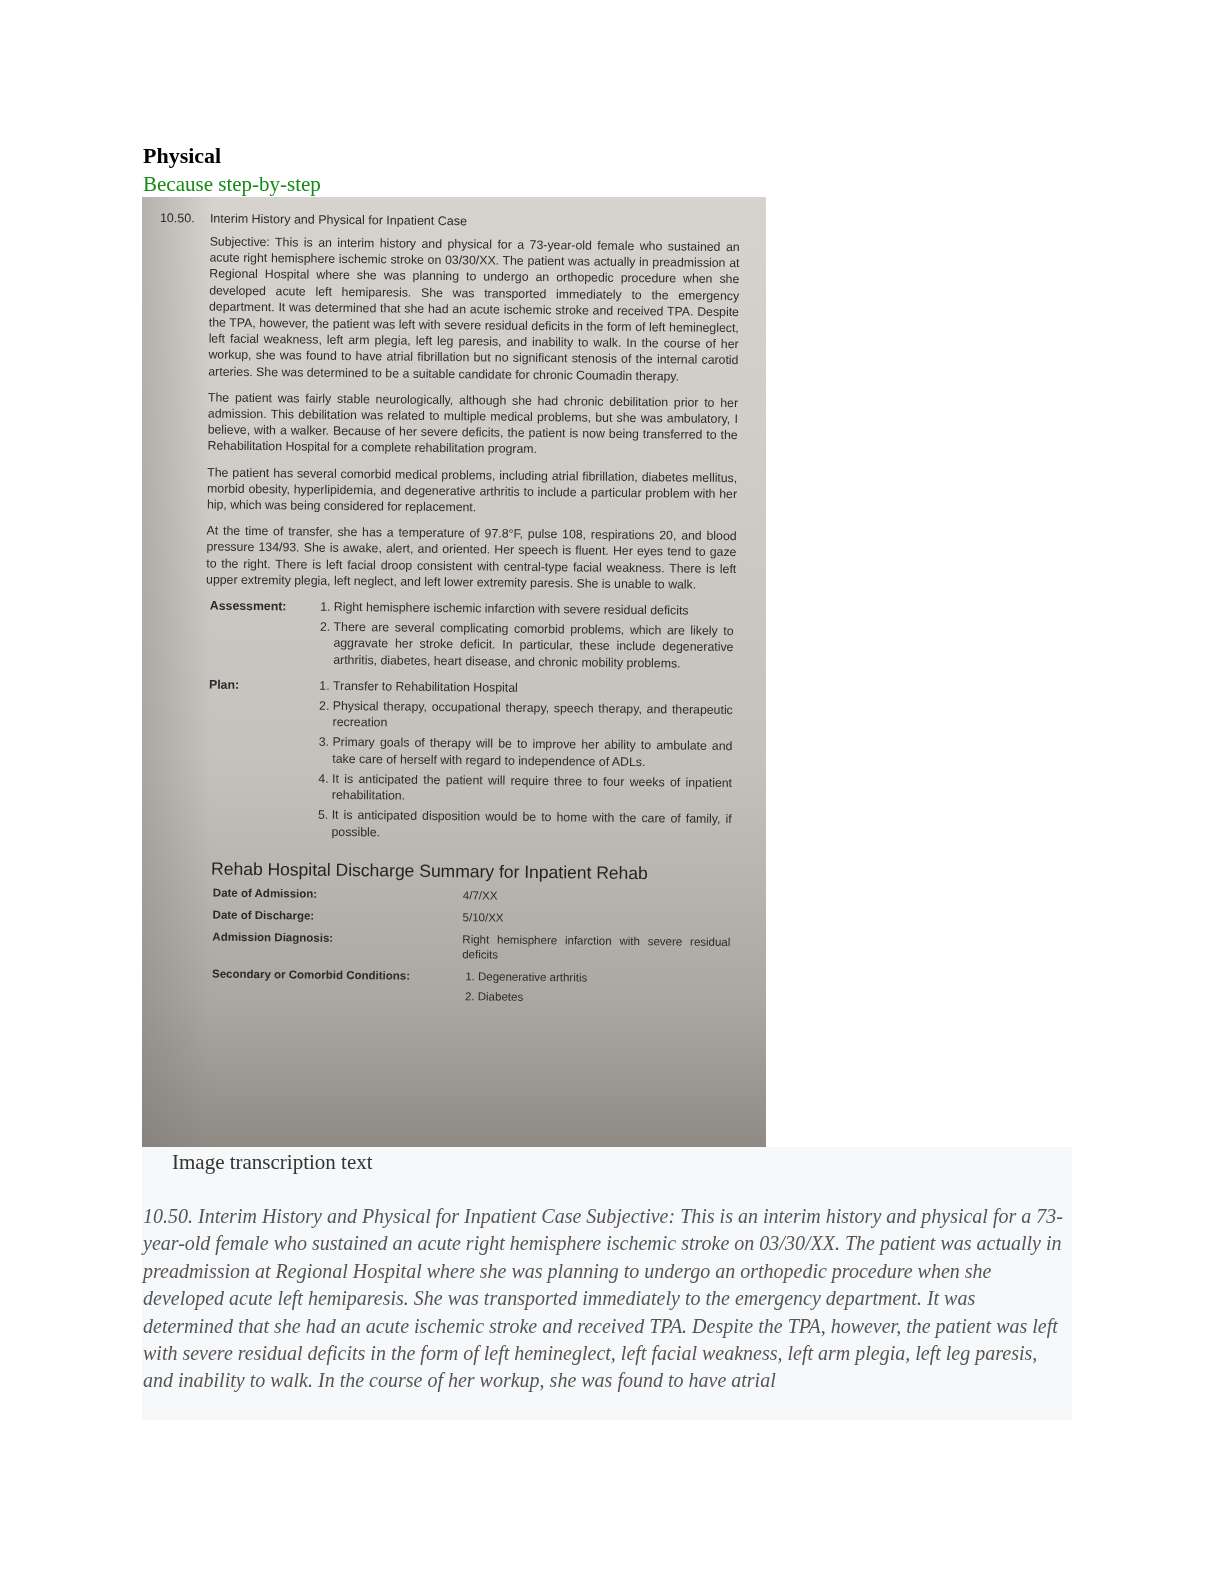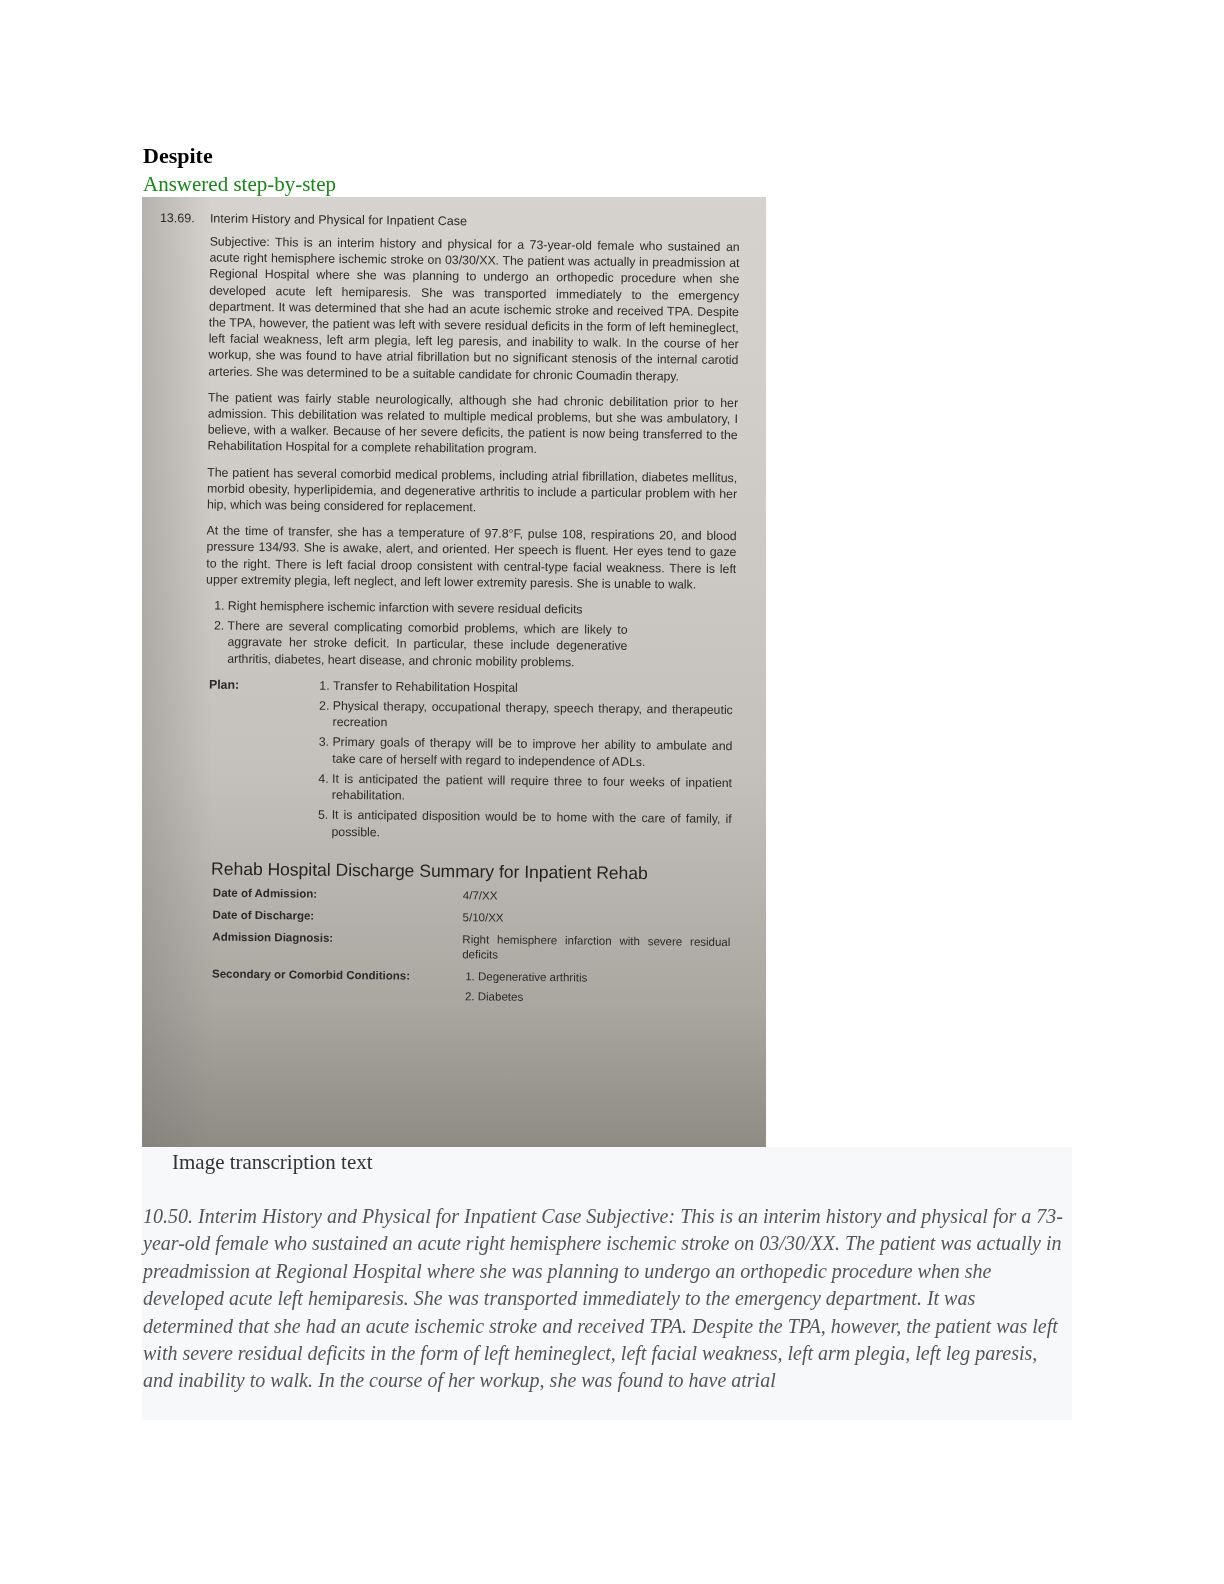--- a/index.html
+++ b/index.html
@@ -31,37 +31,38 @@
   .sum-row li { margin-bottom: 5px; }
 
   .trans-label { position: absolute; left: 143px; top: 1149px; font-size: 21px; color: #333; line-height: 26px; margin-left: 29px; }
   .trans-box { position: absolute; left: 142px; top: 1147px; width: 930px; height: 273px; background: #f7f8fa; }
   .trans-text { position: absolute; left: 143px; top: 1203px; width: 925px; font-size: 20px; line-height: 27.4px;
                 font-style: italic; color: #555; }
 </style>
 </head>
 <body>
 
-<div class="q-title">Despite</div>
-<div class="q-status">Answered step-by-step</div>
+<div class="q-title">Physical</div>
+<div class="q-status">Because step-by-step</div>
 
 <div class="photo">
   <div class="shade"></div>
   <div class="inner">
     <div class="ph-head">
-      <span class="ph-num">13.69.</span>
+      <span class="ph-num">10.50.</span>
       <span>Interim History and Physical for Inpatient Case</span>
     </div>
     <div class="ph-body">
       <p><b>Subjective:</b><span> This is an interim history and physical for a 73-year-old female who sustained an acute right hemisphere ischemic stroke on 03/30/XX. The patient was actually in preadmission at Regional Hospital where she was planning to undergo an orthopedic procedure when she developed acute left hemiparesis. She was transported immediately to the emergency department. It was determined that she had an acute ischemic stroke and received TPA. Despite the TPA, however, the patient was left with severe residual deficits in the form of left hemineglect, left facial weakness, left arm plegia, left leg paresis, and inability to walk. In the course of her workup, she was found to have atrial fibrillation but no significant stenosis of the internal carotid arteries. She was determined to be a suitable candidate for chronic Coumadin therapy.</span></p>
       <p>The patient was fairly stable neurologically, although she had chronic debilitation prior to her admission. This debilitation was related to multiple medical problems, but she was ambulatory, I believe, with a walker. Because of her severe deficits, the patient is now being transferred to the Rehabilitation Hospital for a complete rehabilitation program.</p>
       <p>The patient has several comorbid medical problems, including atrial fibrillation, diabetes mellitus, morbid obesity, hyperlipidemia, and degenerative arthritis to include a particular problem with her hip, which was being considered for replacement.</p>
       <p>At the time of transfer, she has a temperature of 97.8°F, pulse 108, respirations 20, and blood pressure 134/93. She is awake, alert, and oriented. Her speech is fluent. Her eyes tend to gaze to the right. There is left facial droop consistent with central-type facial weakness. There is left upper extremity plegia, left neglect, and left lower extremity paresis. She is unable to walk.</p>
     </div>
     <div class="ph-section">
+      <div class="lbl">Assessment:</div>
       <ol>
         <li>Right hemisphere ischemic infarction with severe residual deficits</li>
         <li>There are several complicating comorbid problems, which are likely to aggravate her stroke deficit. In particular, these include degenerative arthritis, diabetes, heart disease, and chronic mobility problems.</li>
       </ol>
     </div>
     <div class="ph-section">
       <div class="lbl">Plan:</div>
       <ol>
         <li>Transfer to Rehabilitation Hospital</li>
         <li>Physical therapy, occupational therapy, speech therapy, and therapeutic recreation</li>

